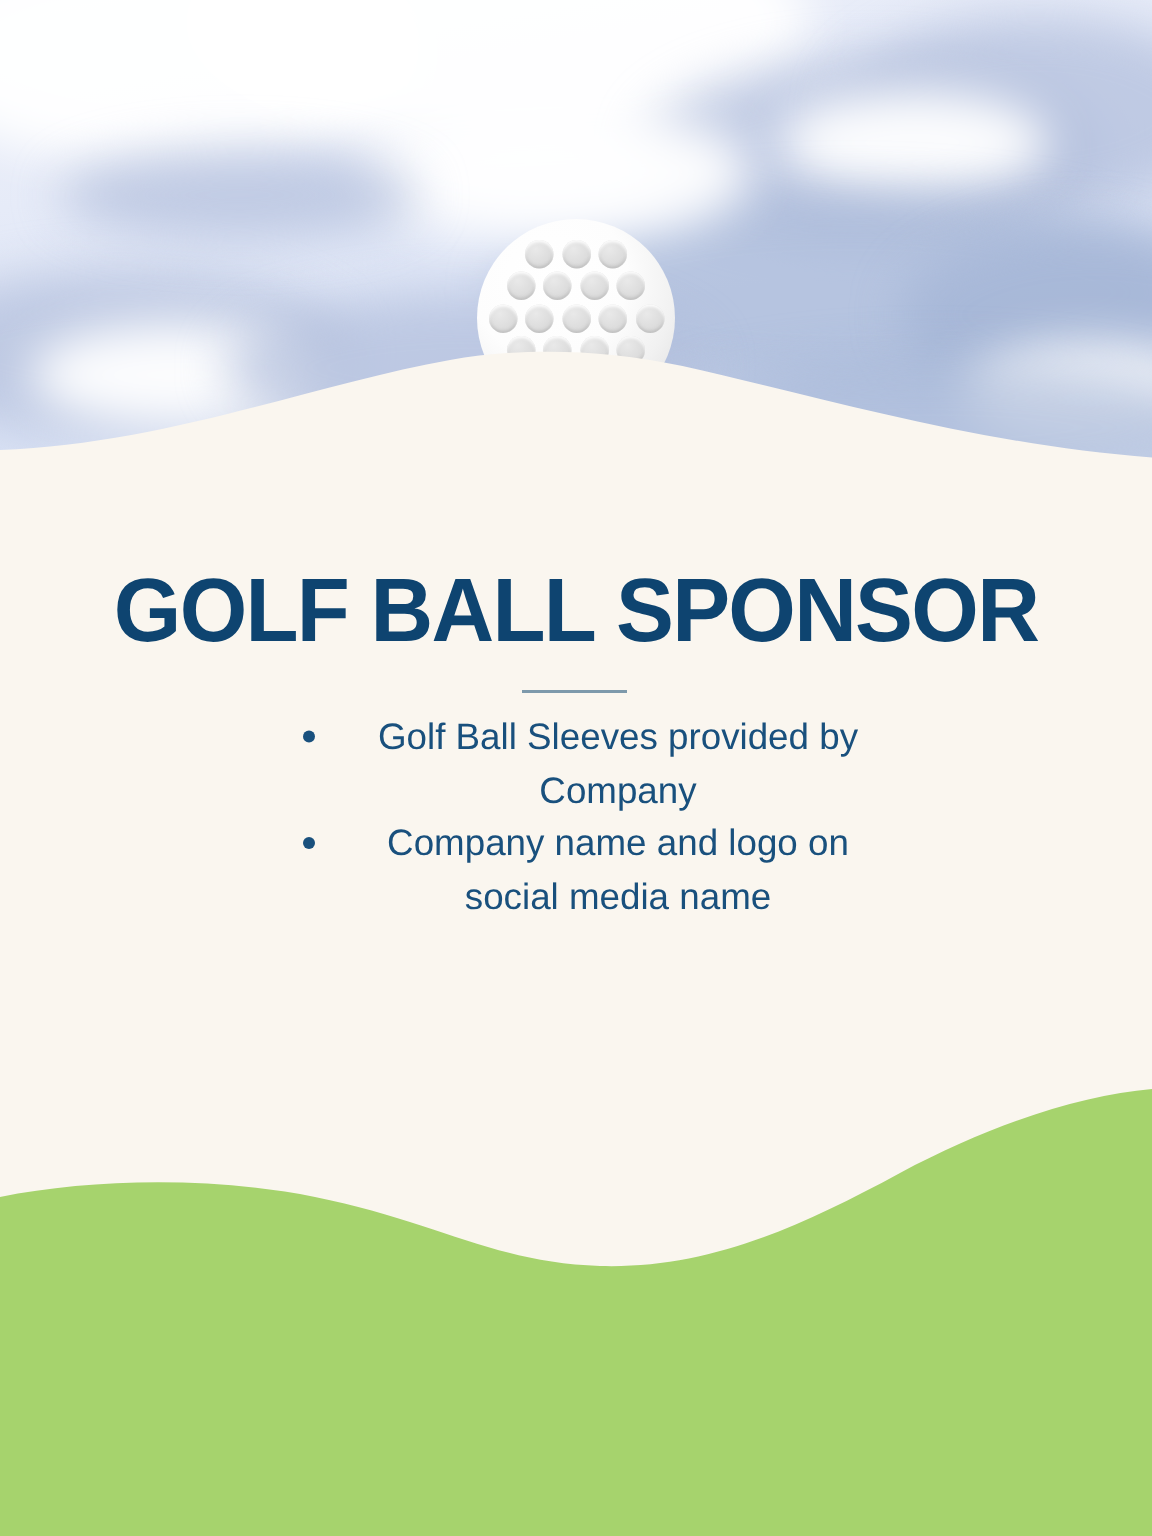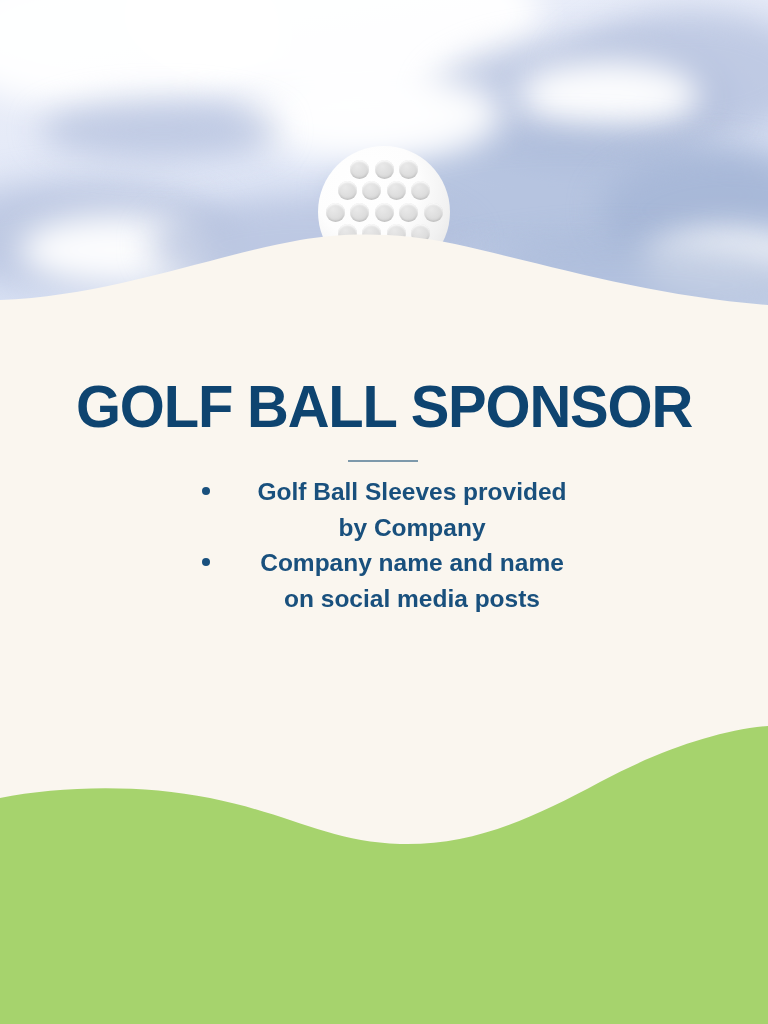--- a/index.html
+++ b/index.html
@@ -120,21 +120,20 @@
     position: absolute;
     left: 52px;
     top: 13px;
     width: 8px; height: 8px;
     border-radius: 50%;
     background: #19507d;
   }
   .bullets li .txt {
     display: block;
     padding: 0 36px 0 92px;
-    font-weight: bold;
   }
 </style>
 </head>
 <body>
 
 <div class="poster">
 
   <div class="sky">
     <div class="cloud white" style="left:-60px;  top:-40px;  width:330px; height:150px;"></div>
     <div class="cloud white" style="left:120px;  top:-70px;  width:420px; height:170px;"></div>
@@ -190,18 +189,18 @@
 
     <div class="divider"></div>
 
     <ul class="bullets">
       <li>
         <span class="dot"></span>
         <span class="txt">Golf Ball Sleeves provided by Company</span>
       </li>
       <li>
         <span class="dot"></span>
-        <span class="txt">Company name and name on social media posts</span>
+        <span class="txt">Company name and logo on social media name</span>
       </li>
     </ul>
 
   </div>
 </div>
 
 </body></html>

